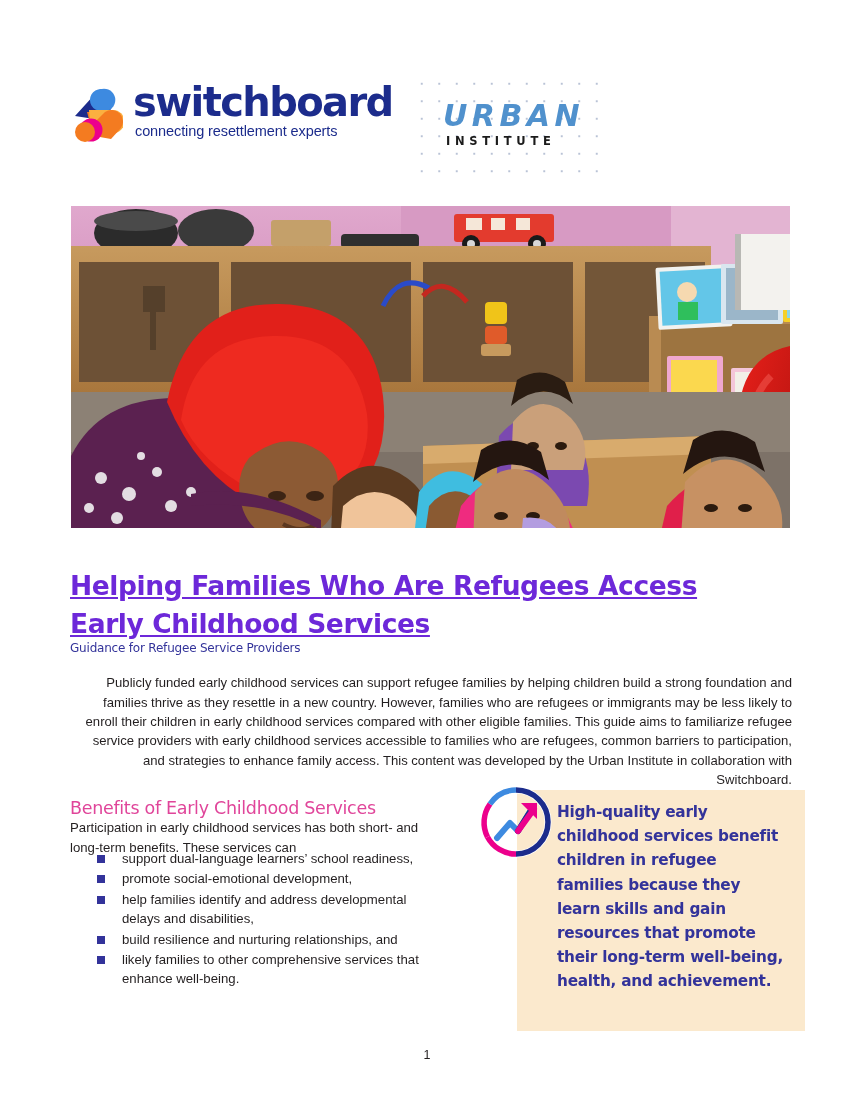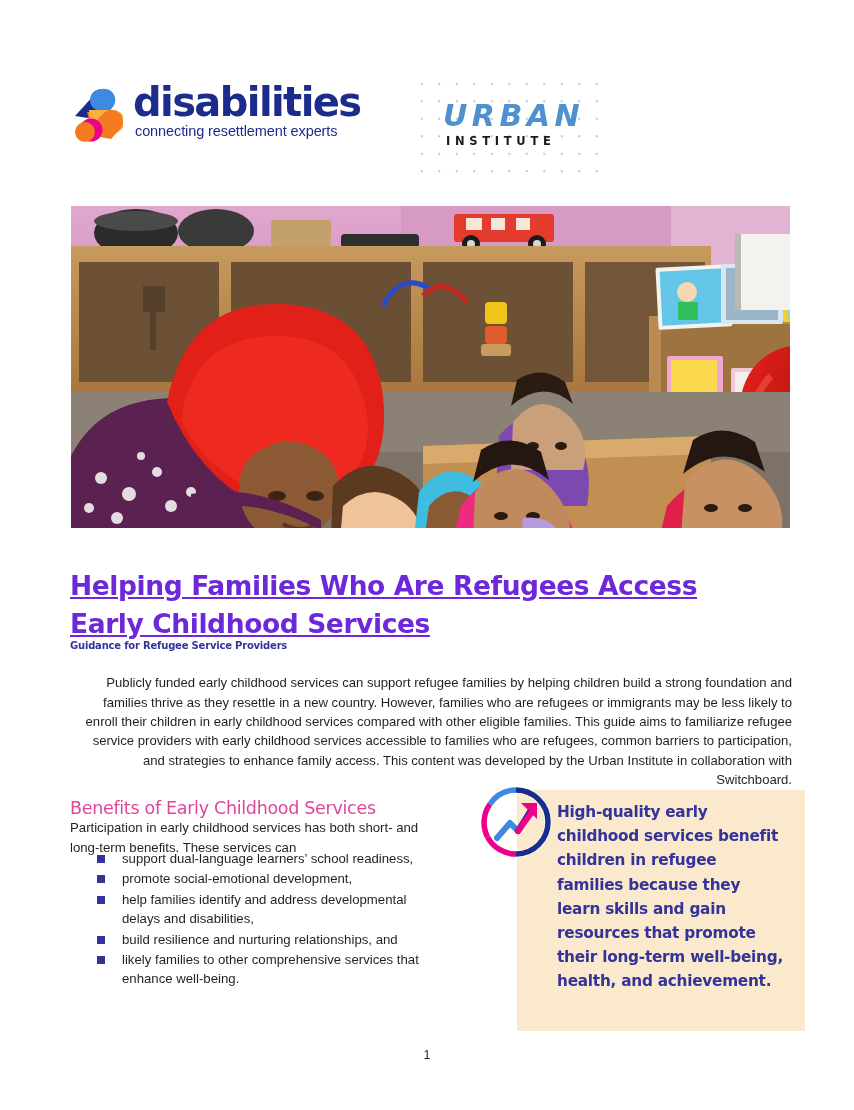--- a/index.html
+++ b/index.html
@@ -133,22 +133,22 @@
     letter-spacing: -0.4px;
     color: #6d28d9;
     text-decoration: underline;
   }
   .doc-subtitle {
     position: absolute;
     left: 70px;
     top: 627px;
     width: 600px;
     font-family: "DejaVu Sans", sans-serif;
-    font-weight: bold;
-    font-size: 10px;
+    font-weight: normal;
+    font-size: 12px;
     line-height: 22px;
     letter-spacing: -0.2px;
     color: #33339a;
   }
 
   
   .intro {
     position: absolute;
     left: 70px;
     top: 660px;
@@ -264,21 +264,21 @@
           <path d="M4 30 L24 8 A11 11 0 0 1 40 23 L30 34 Z" fill="#1c2c8c"></path>
           <path d="M30 3 A11 11 0 1 1 29.9 3 Z" fill="#3d8ae0"></path>
           <circle cx="33" cy="14" r="11.3" fill="#3d8ae0"></circle>
           <path d="M16 26 L40 26 A11 11 0 0 1 40 48 L22 48 Z" fill="#f47b20"></path>
           <path d="M18 24 L42 24 A11.5 11.5 0 0 1 42 47 L20 47 Z" fill="#fbb040"></path>
           <path d="M12 48 L34 26 A11.5 11.5 0 0 1 50 42 L40 53 Z" fill="#f47b20"></path>
           <circle cx="20" cy="44" r="11.5" fill="#ec008c"></circle>
           <circle cx="14" cy="46" r="10" fill="#f47b20"></circle>
         </g>
       </svg>
-      <div class="sb-wordmark">disabilities</div>
+      <div class="sb-wordmark">switchboard</div>
       <div class="sb-tagline">connecting resettlement experts</div>
     </div>
 
     <div class="ui-logo">
       <div class="ui-dots"></div>
       <div class="ui-words">
         <div class="ui-urban">URBAN</div>
         <div class="ui-inst">INSTITUTE</div>
       </div>
     </div>

